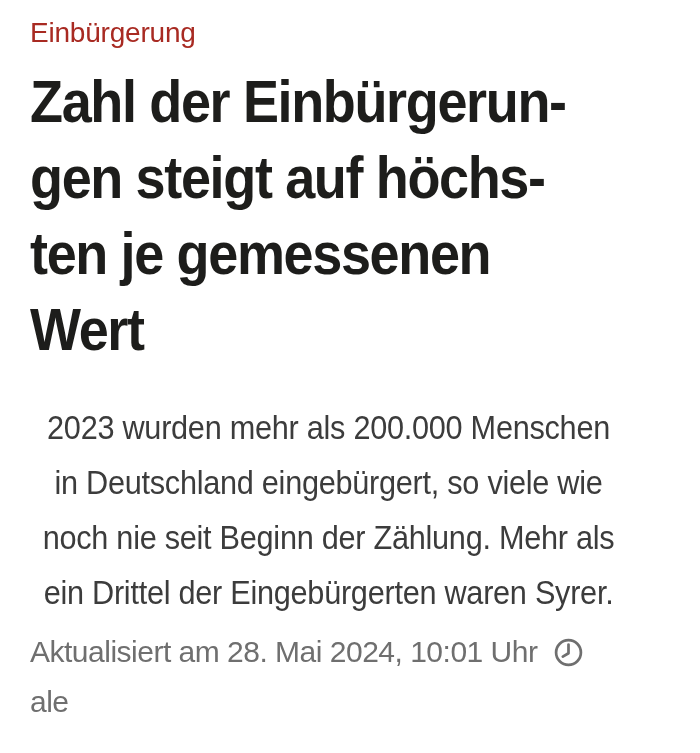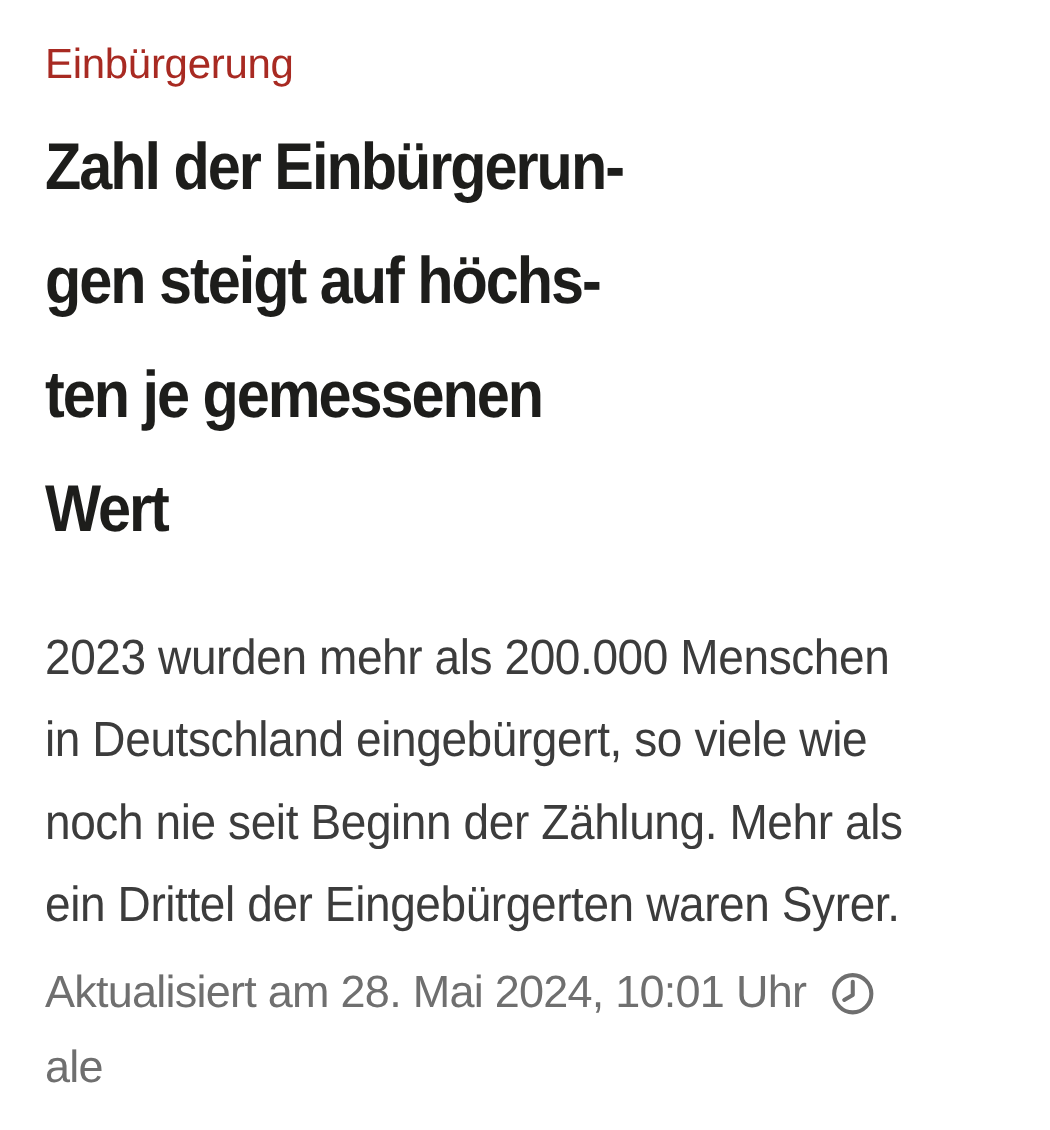--- a/index.html
+++ b/index.html
@@ -8,49 +8,50 @@
   }
   body {
     width: 700px;
     height: 753px;
     background: #ffffff;
     overflow: hidden;
     font-family: "Liberation Sans", "DejaVu Sans", sans-serif;
     -webkit-font-smoothing: antialiased;
   }
   .article-header {
-    padding: 28px 28px 0 30px;
+    padding: 18px 28px 0 30px;
   }
   .kicker {
     color: #a82a22;
     font-size: 28px;
     line-height: 30px;
     font-weight: 400;
     letter-spacing: -0.2px;
   }
   .headline {
     margin: 16px 0 0 0;
     color: #1d1d1b;
-    font-size: 44px;
+    font-size: 60px;
     line-height: 76px;
     font-weight: 700;
     letter-spacing: -1.5px;
   }
   .headline-line {
     transform: scaleX(0.9);
     transform-origin: 0 50%;
     white-space: nowrap;
   }
   .subtitle {
     margin: 32px 0 0 0;
     color: #3c3c3c;
     font-size: 33px;
     line-height: 55px;
     font-weight: 400;
     letter-spacing: -0.3px;
+    text-align: center;
   }
   .subtitle-line {
     transform: scaleX(0.93);
     transform-origin: 0 50%;
     white-space: nowrap;
   }
   .meta {
     margin-top: 12px;
     color: #6f6f6f;
     font-size: 30px;

